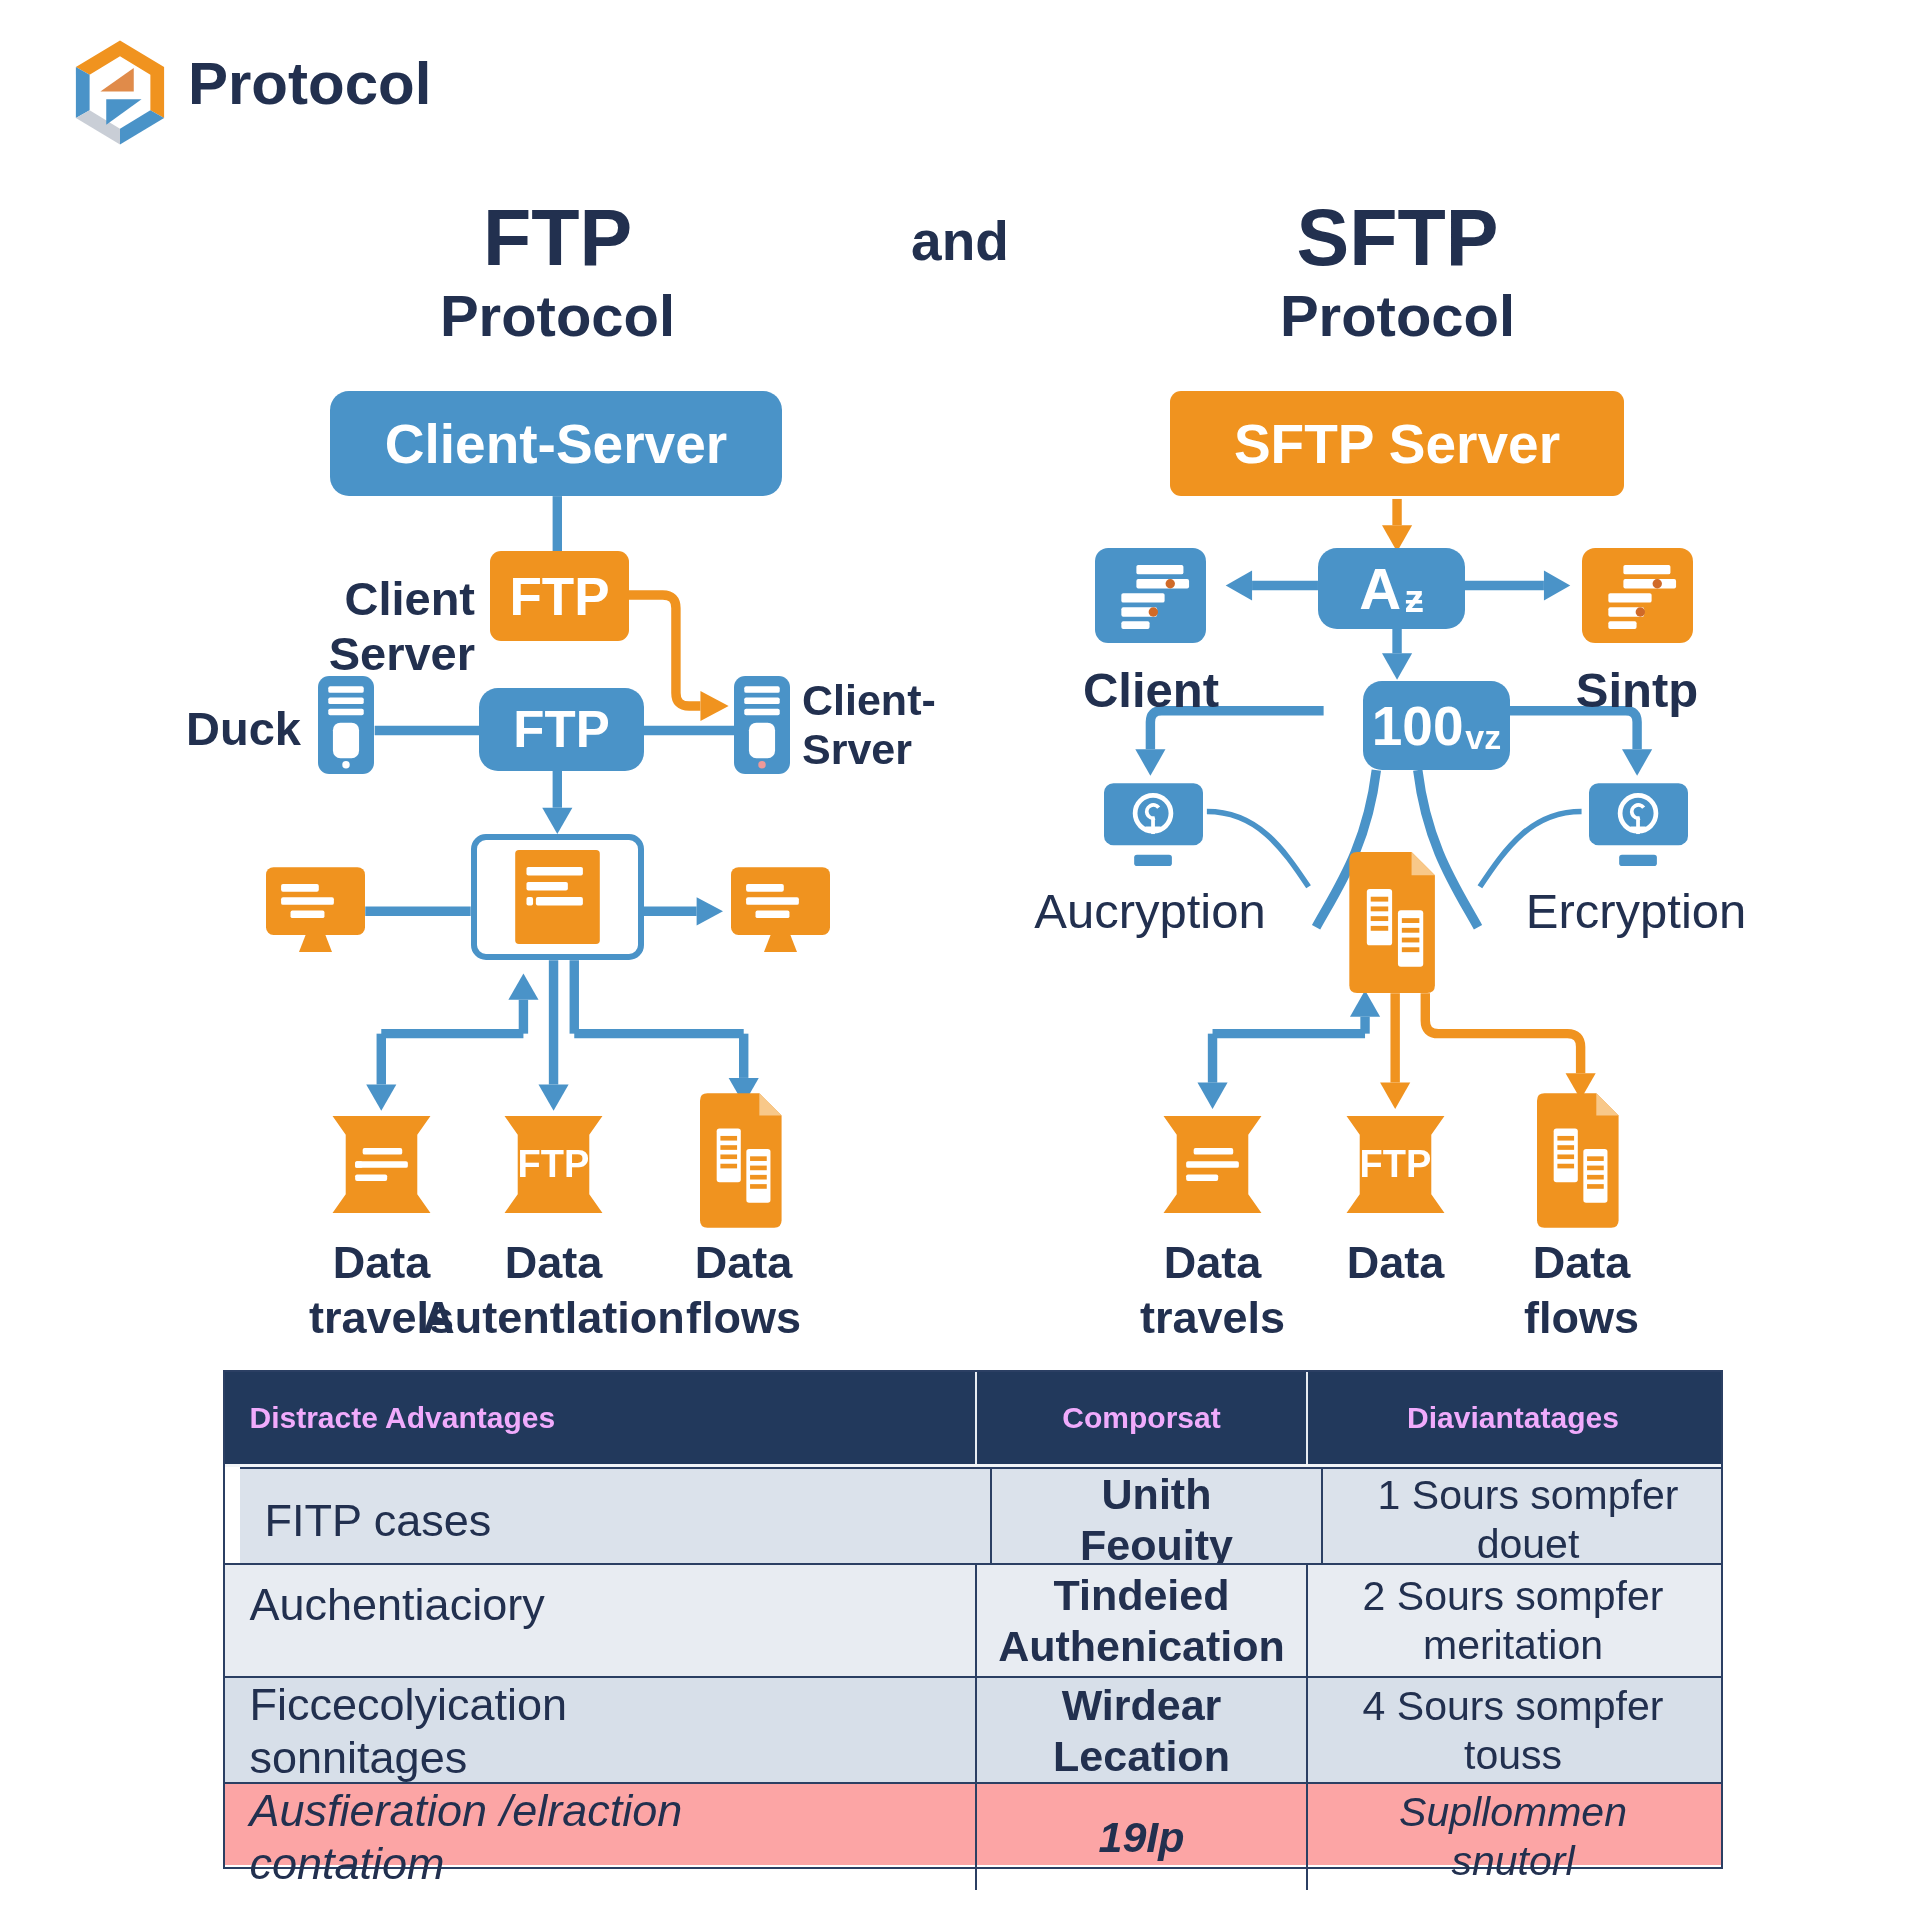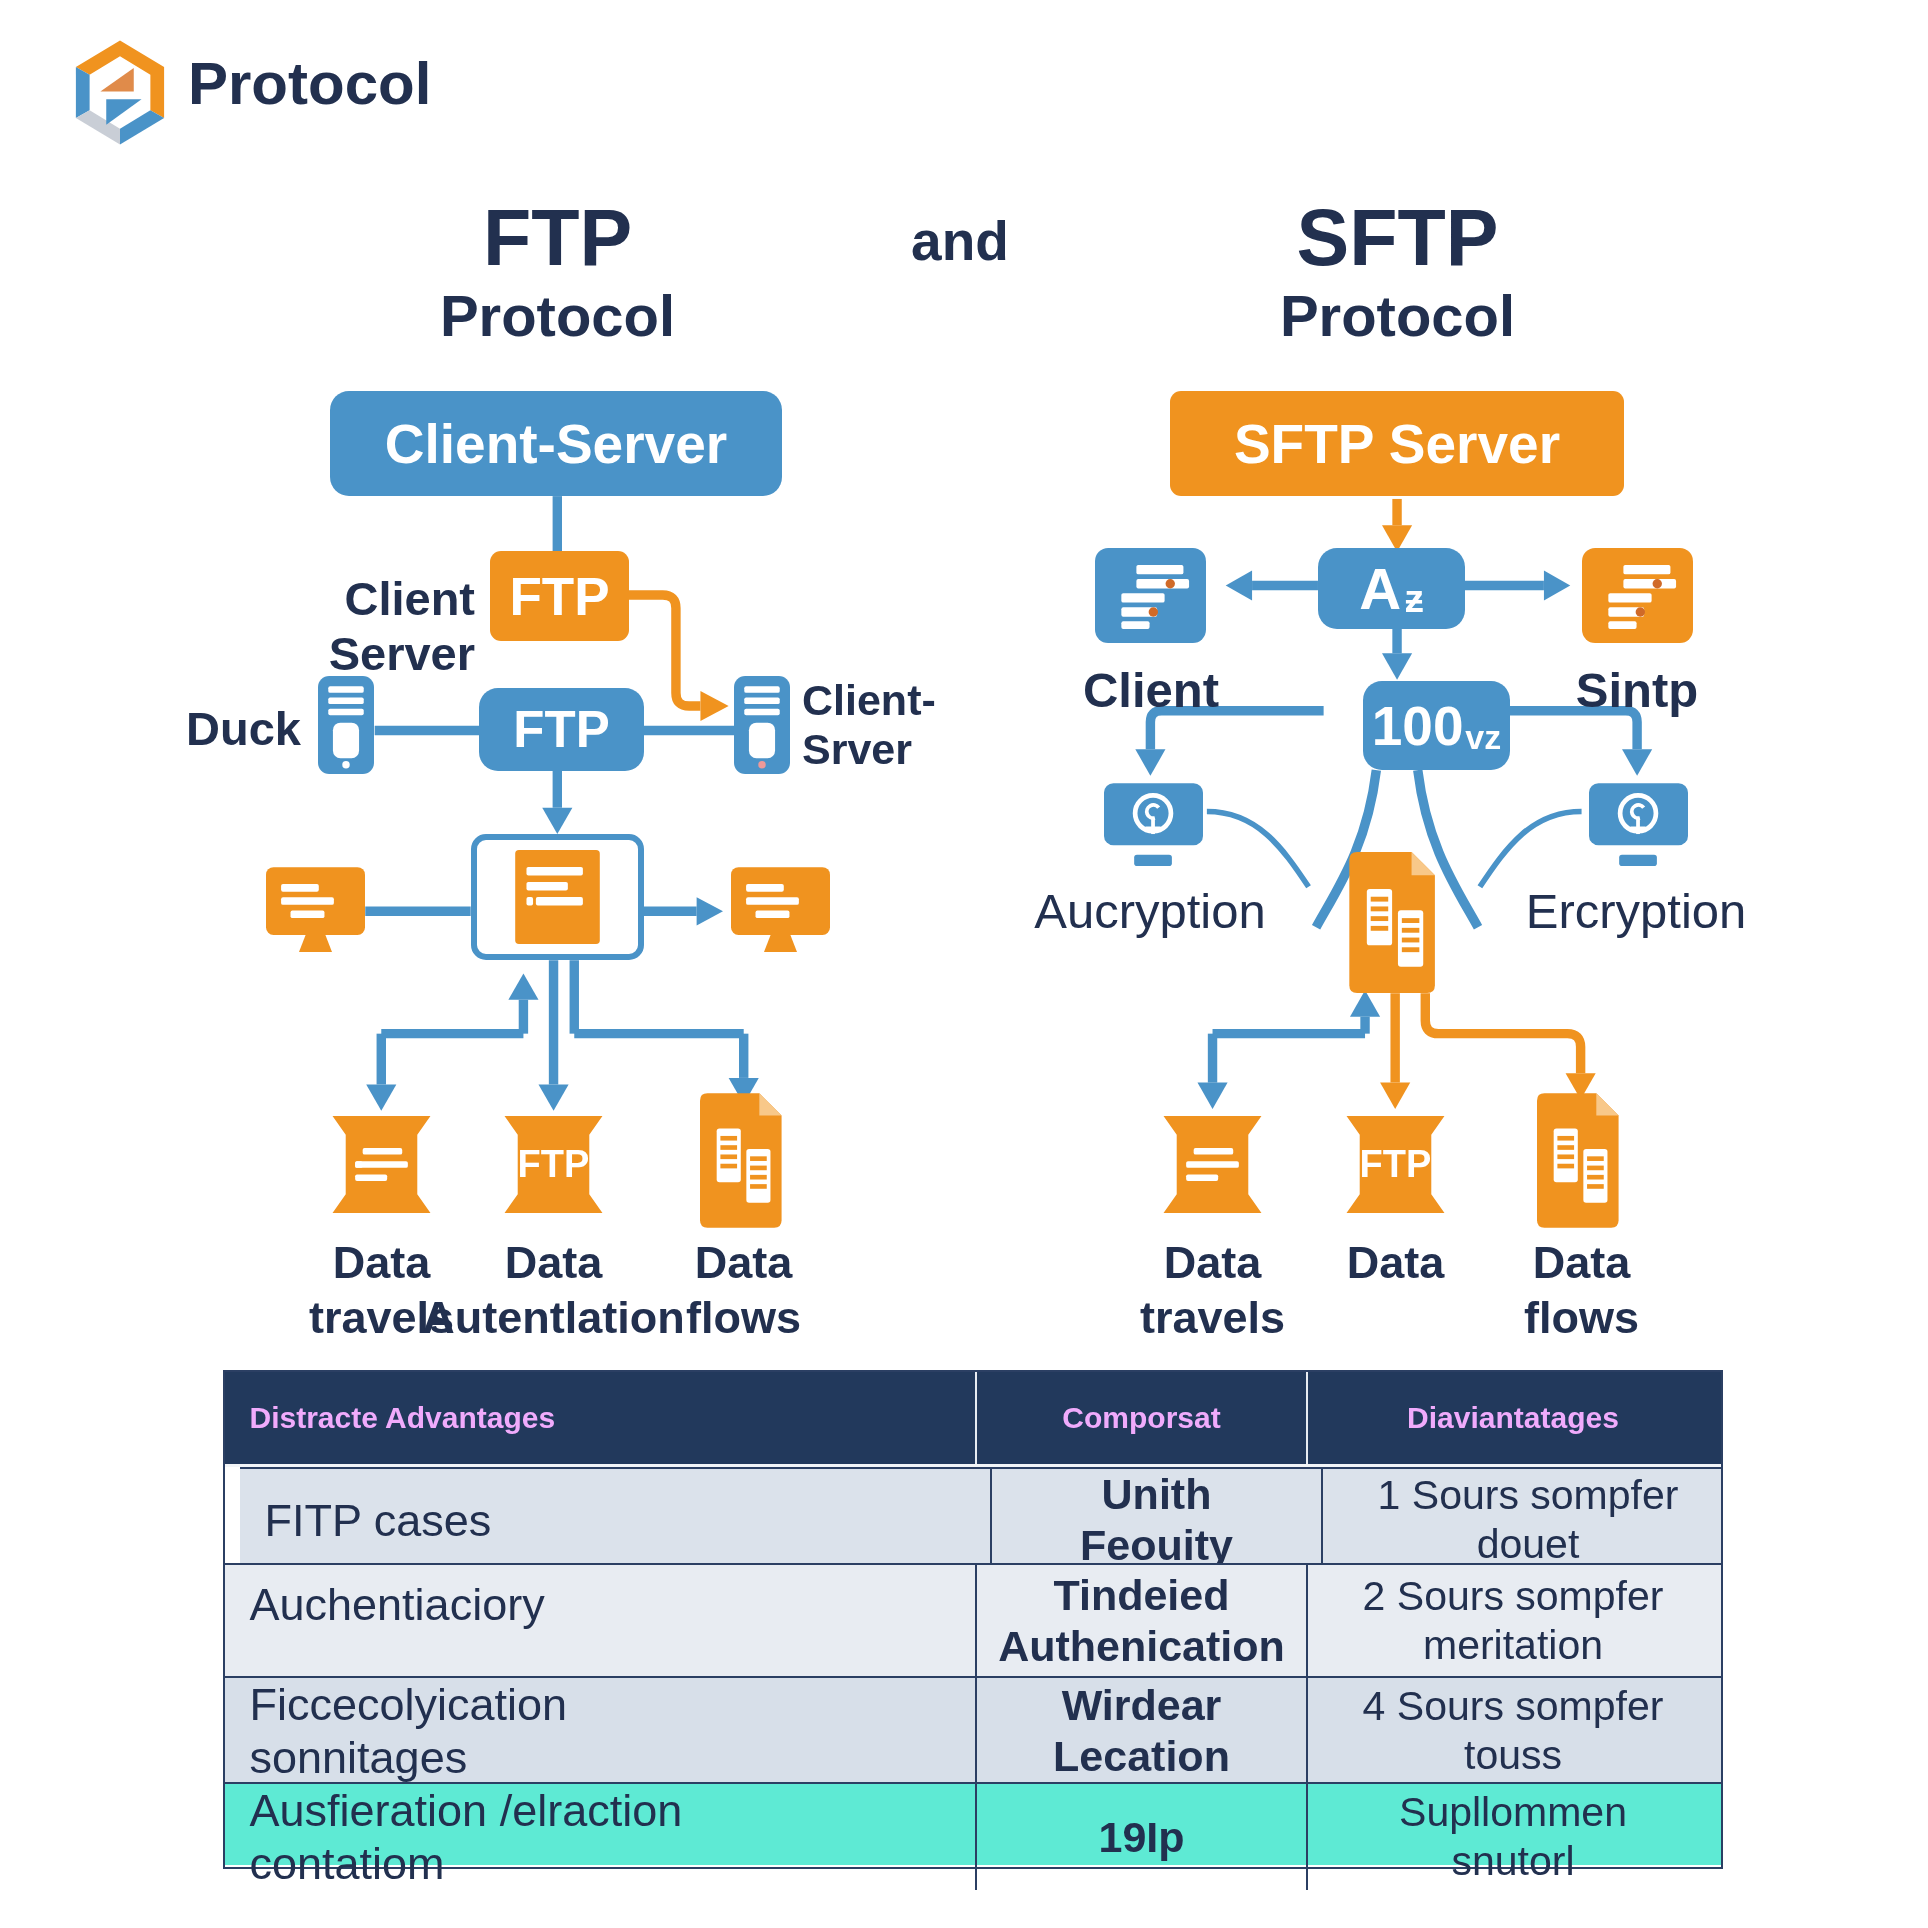--- a/index.html
+++ b/index.html
@@ -366,21 +366,21 @@
       <div class="cell c2">
         <div>Wirdear</div>
         <div>Lecation</div>
       </div>
       <div class="cell c3">
         <div>4 Sours sompfer</div>
         <div>touss</div>
       </div>
     </div>
 
-    <div class="t-row" style="height:81px;background:#5eead4;">
+    <div class="t-row" style="height:81px;background:#fca5a5;font-style:italic;">
       <div class="cell c1">
         <div>Ausfieration /elraction</div>
         <div>contatiom</div>
       </div>
       <div class="cell c2">
         <div>19Ip</div>
       </div>
       <div class="cell c3">
         <div>Supllommen</div>
         <div>snutorl</div>

